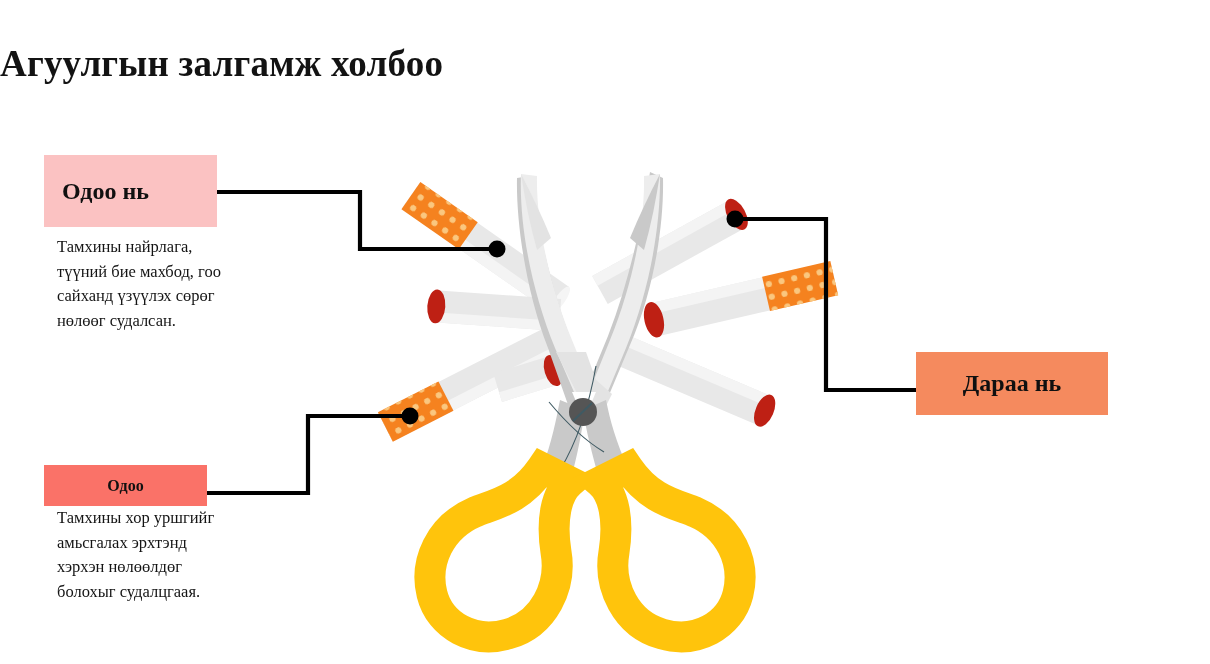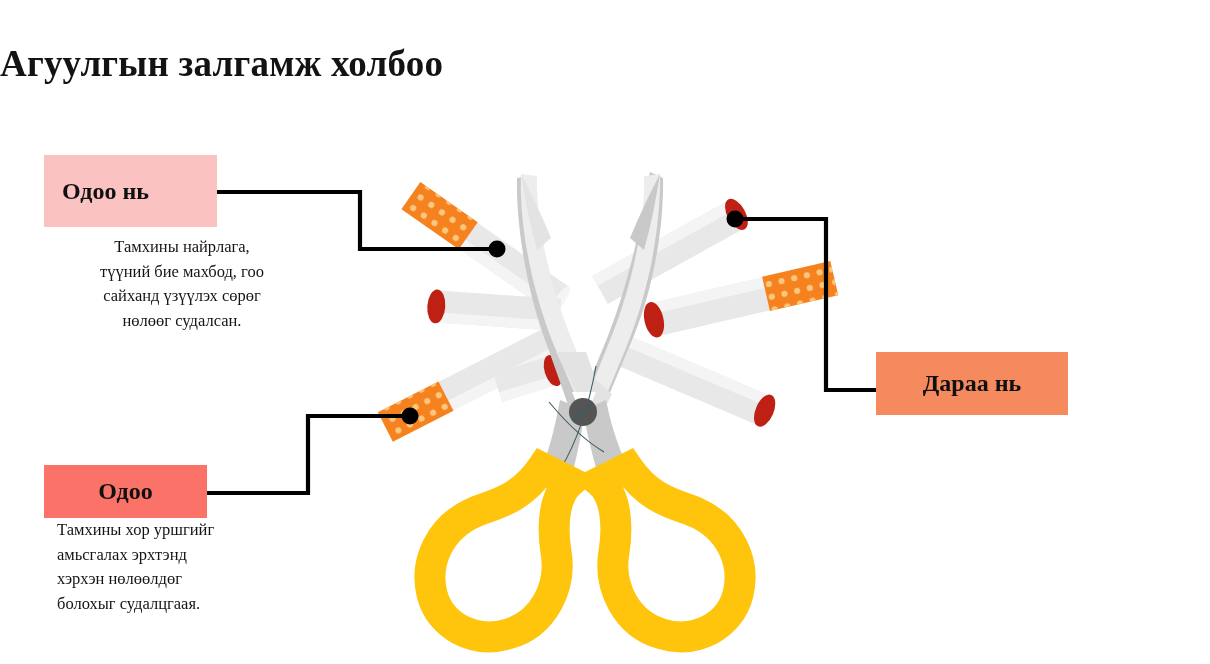--- a/index.html
+++ b/index.html
@@ -50,38 +50,37 @@
     width: 173px; height: 72px;
     background: #FBC2C2;
     font-size: 24px;
     padding-left: 18px;
     justify-content: flex-start;
   }
   #callout-before .callout-body {
     margin-top: 8px;
     margin-left: 13px;
     width: 250px;
-    text-align: center;
   }
 
   
   #callout-now { left: 44px; top: 465px; }
   #callout-now .callout-chip {
-    width: 163px; height: 53px;
+    width: 163px; height: 41px;
     background: #FA7268;
-    font-size: 24px;
+    font-size: 16px;
   }
   #callout-now .callout-body {
     margin-top: 0;
     margin-left: 13px;
     width: 250px;
   }
 
   
-  #callout-after { left: 876px; top: 352px; }
+  #callout-after { left: 916px; top: 352px; }
   #callout-after .callout-chip {
     width: 192px; height: 63px;
     background: #F58A5E;
     font-size: 24px;
   }
   #callout-after .callout-body {
     margin-top: 12px;
     margin-left: -16px;
     width: 290px;
   }

